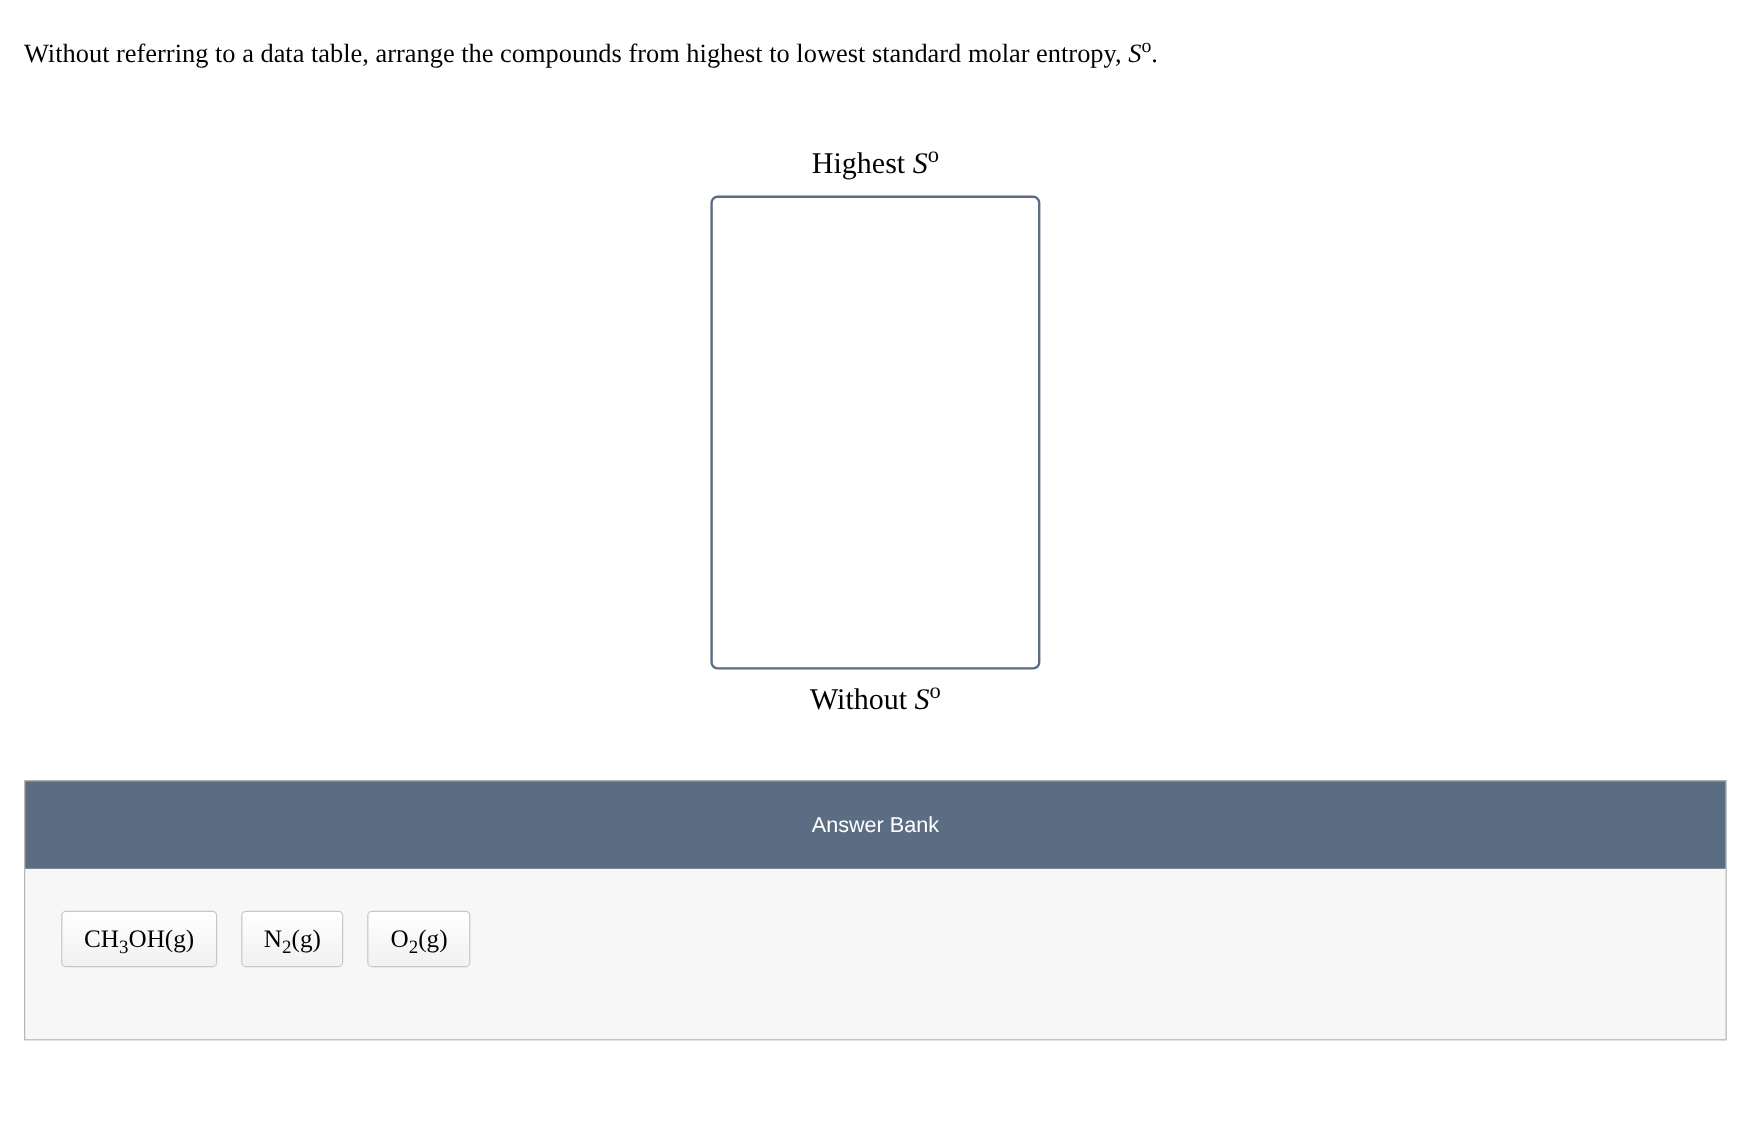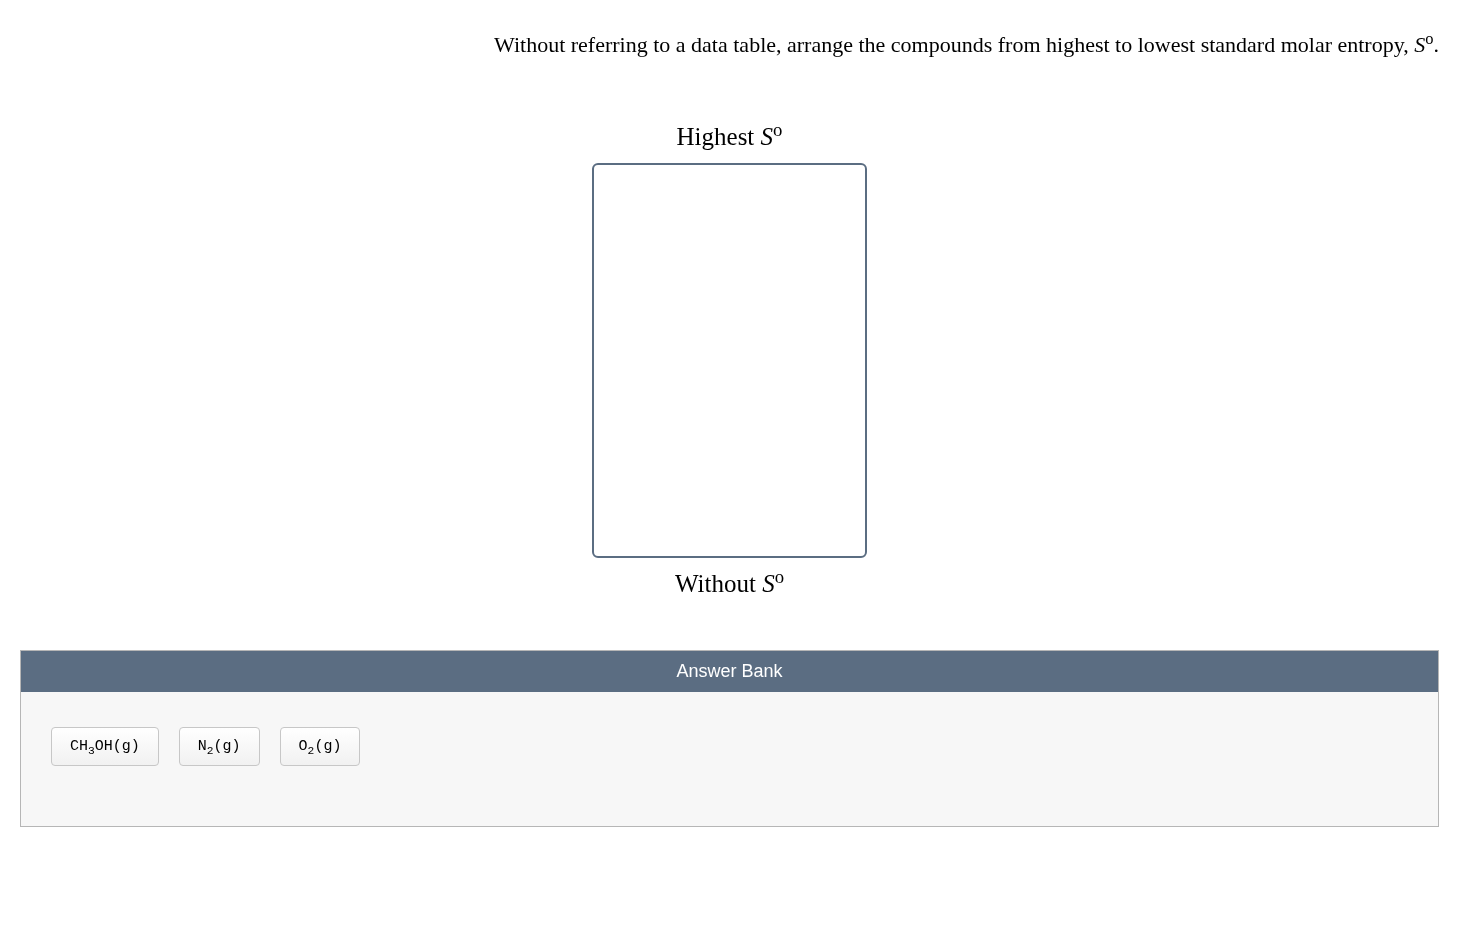--- a/index.html
+++ b/index.html
@@ -11,21 +11,20 @@
       font-family: Georgia, 'Times New Roman', serif;
       background: #ffffff;
       padding: 30px 20px;
       color: #000;
     }
     .question-text {
       font-size: 22px;
       color: #000;
       margin-bottom: 50px;
       line-height: 1.4;
-      text-align: right;
     }
     .italic {
       font-style: italic;
     }
     .superscript {
       font-size: 0.75em;
       vertical-align: super;
       line-height: 0;
     }
     .subscript {
@@ -53,39 +52,39 @@
     }
     .answer-bank {
       border: 1px solid #b6b6b6;
       background: #f7f7f7;
       margin-top: 10px;
     }
     .answer-bank-header {
       background: #5b6d82;
       color: #fff;
       text-align: center;
-      padding: 10px;
+      padding: 26px;
       font-family: -apple-system, BlinkMacSystemFont, 'Segoe UI', Arial, sans-serif;
       font-size: 18px;
     }
     .answer-bank-items {
       display: flex;
       flex-wrap: wrap;
       gap: 20px;
       padding: 35px 30px 60px 30px;
     }
     .bank-item {
       background: linear-gradient(#ffffff, #f1f1f1);
       border: 1px solid #c7c7c7;
       border-radius: 4px;
       padding: 10px 18px;
-      font-size: 15px;
+      font-size: 21px;
       cursor: grab;
       user-select: none;
-      font-family: Liberation Mono, monospace;
+      font-family: Liberation Serif, serif;
       color: #000;
     }
   </style>
 </head>
 <body>
 
 <div class="question-text">
   <span>Without referring to a data table, arrange the compounds from highest to lowest standard molar entropy, </span><span class="italic">S</span><span class="superscript">o</span><span>.</span>
 </div>
 

